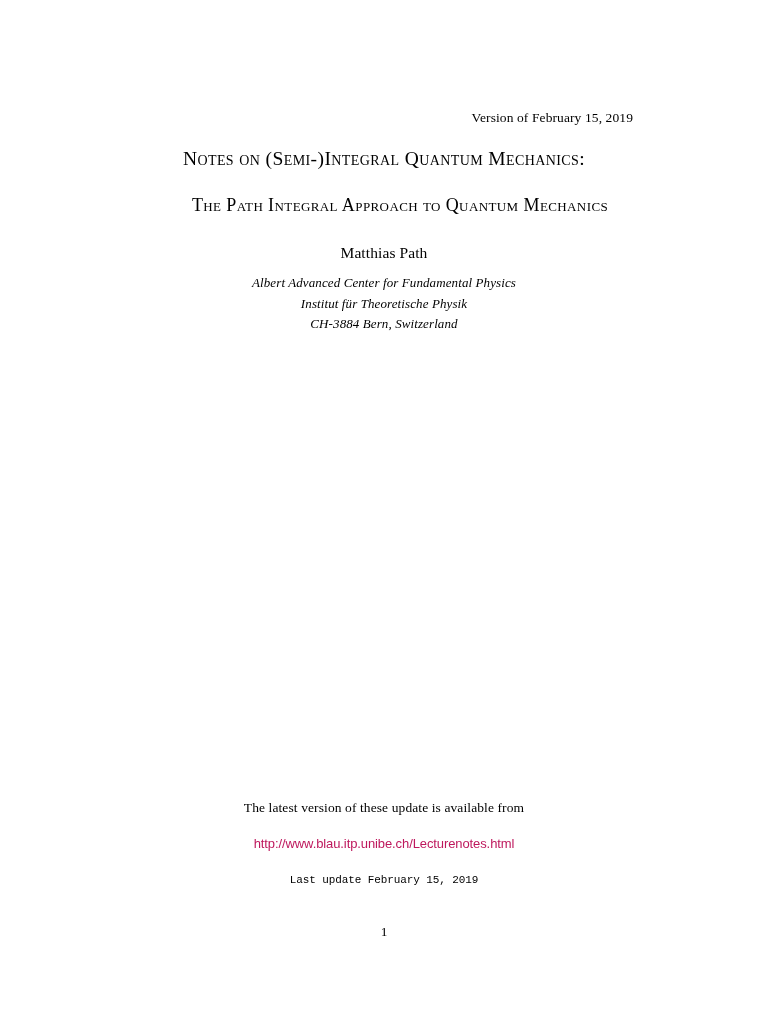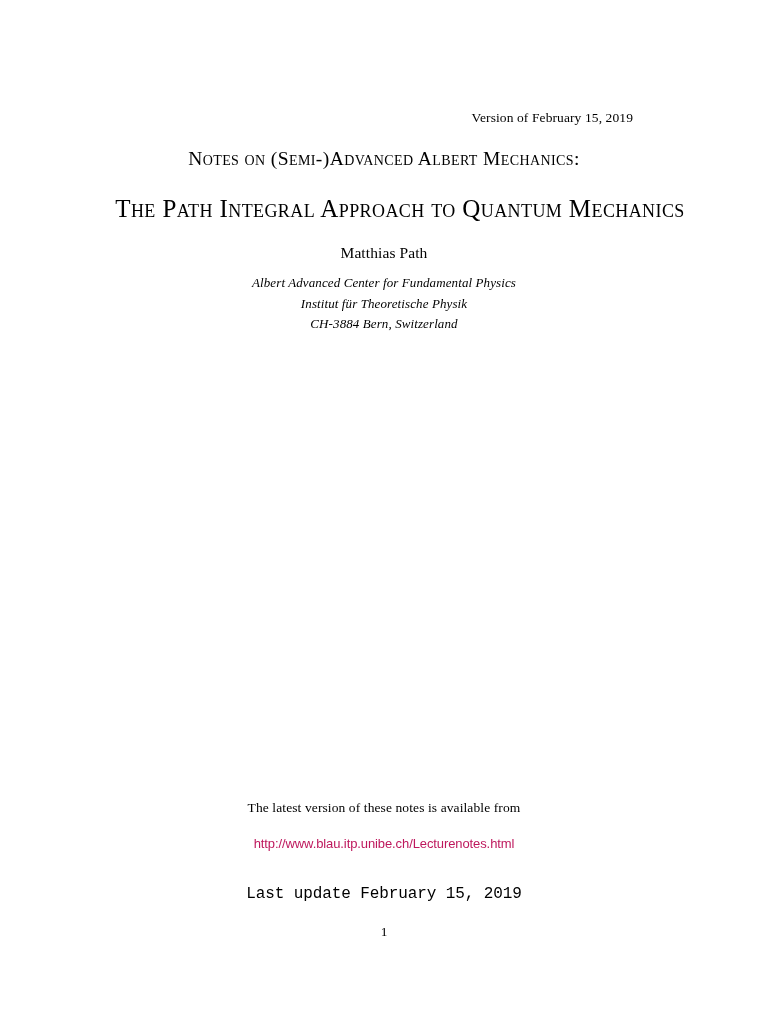--- a/index.html
+++ b/index.html
@@ -44,21 +44,21 @@
     text-align: center;
   }
   .title-line-1 {
     font-size: 19.5px;
     font-variant: small-caps;
     letter-spacing: 0.4px;
     white-space: nowrap;
   }
   .title-line-2 {
     margin-top: 25px;
-    font-size: 25px;
+    font-size: 18px;
     font-variant: small-caps;
     letter-spacing: 0.4px;
     white-space: nowrap;
     padding-left: 32px;
   }
 
   
   .author-block {
     position: absolute;
     left: 0;
@@ -95,56 +95,56 @@
   .footer-url {
     margin-top: 20px;
     font-family: Liberation Sans, sans-serif;
     font-size: 13px;
     letter-spacing: -0.1px;
     color: #be185d;
     text-decoration: none;
     display: inline-block;
   }
   .footer-update {
-    margin-top: 33px;
+    margin-top: 22px;
     font-family: "Liberation Mono", monospace;
-    font-size: 16px;
+    font-size: 11px;
     letter-spacing: -0.1px;
   }
 
   .page-number {
     position: absolute;
     left: 0;
     top: 920px;
     width: 768px;
     text-align: center;
     font-size: 13.5px;
   }
 </style>
 </head>
 <body>
 
 <div class="page">
 
   <div class="version-line">Version of February 15, 2019</div>
 
   <div class="title-block">
-    <div class="title-line-1">Notes on (Semi-)Advanced Albert Mechanics:</div>
+    <div class="title-line-1">Notes on (Semi-)Integral Quantum Mechanics:</div>
     <div class="title-line-2">The Path Integral Approach to Quantum Mechanics</div>
   </div>
 
   <div class="author-block">
     <div class="author-name">Matthias Path</div>
     <div class="affiliation affil-first">Albert Advanced Center for Fundamental Physics</div>
     <div class="affiliation">Institut für Theoretische Physik</div>
     <div class="affiliation">CH-3884 Bern, Switzerland</div>
   </div>
 
   <div class="footer-block">
-    <div class="footer-note">The latest version of these notes is available from</div>
+    <div class="footer-note">The latest version of these update is available from</div>
     <div>
       <a class="footer-url" href="#">http://www.blau.itp.unibe.ch/Lecturenotes.html</a>
     </div>
     <div class="footer-update">Last update February 15, 2019</div>
   </div>
 
   <div class="page-number">1</div>
 
 </div>
 

